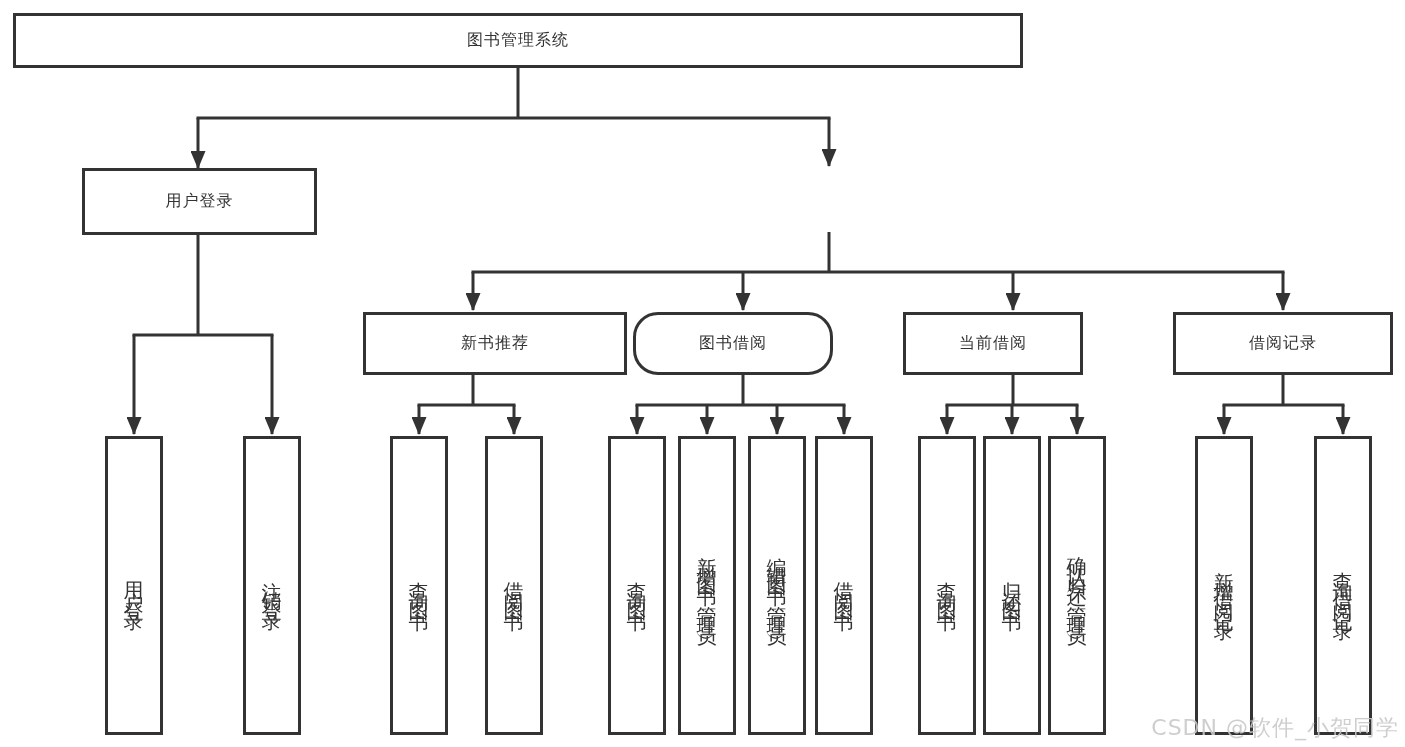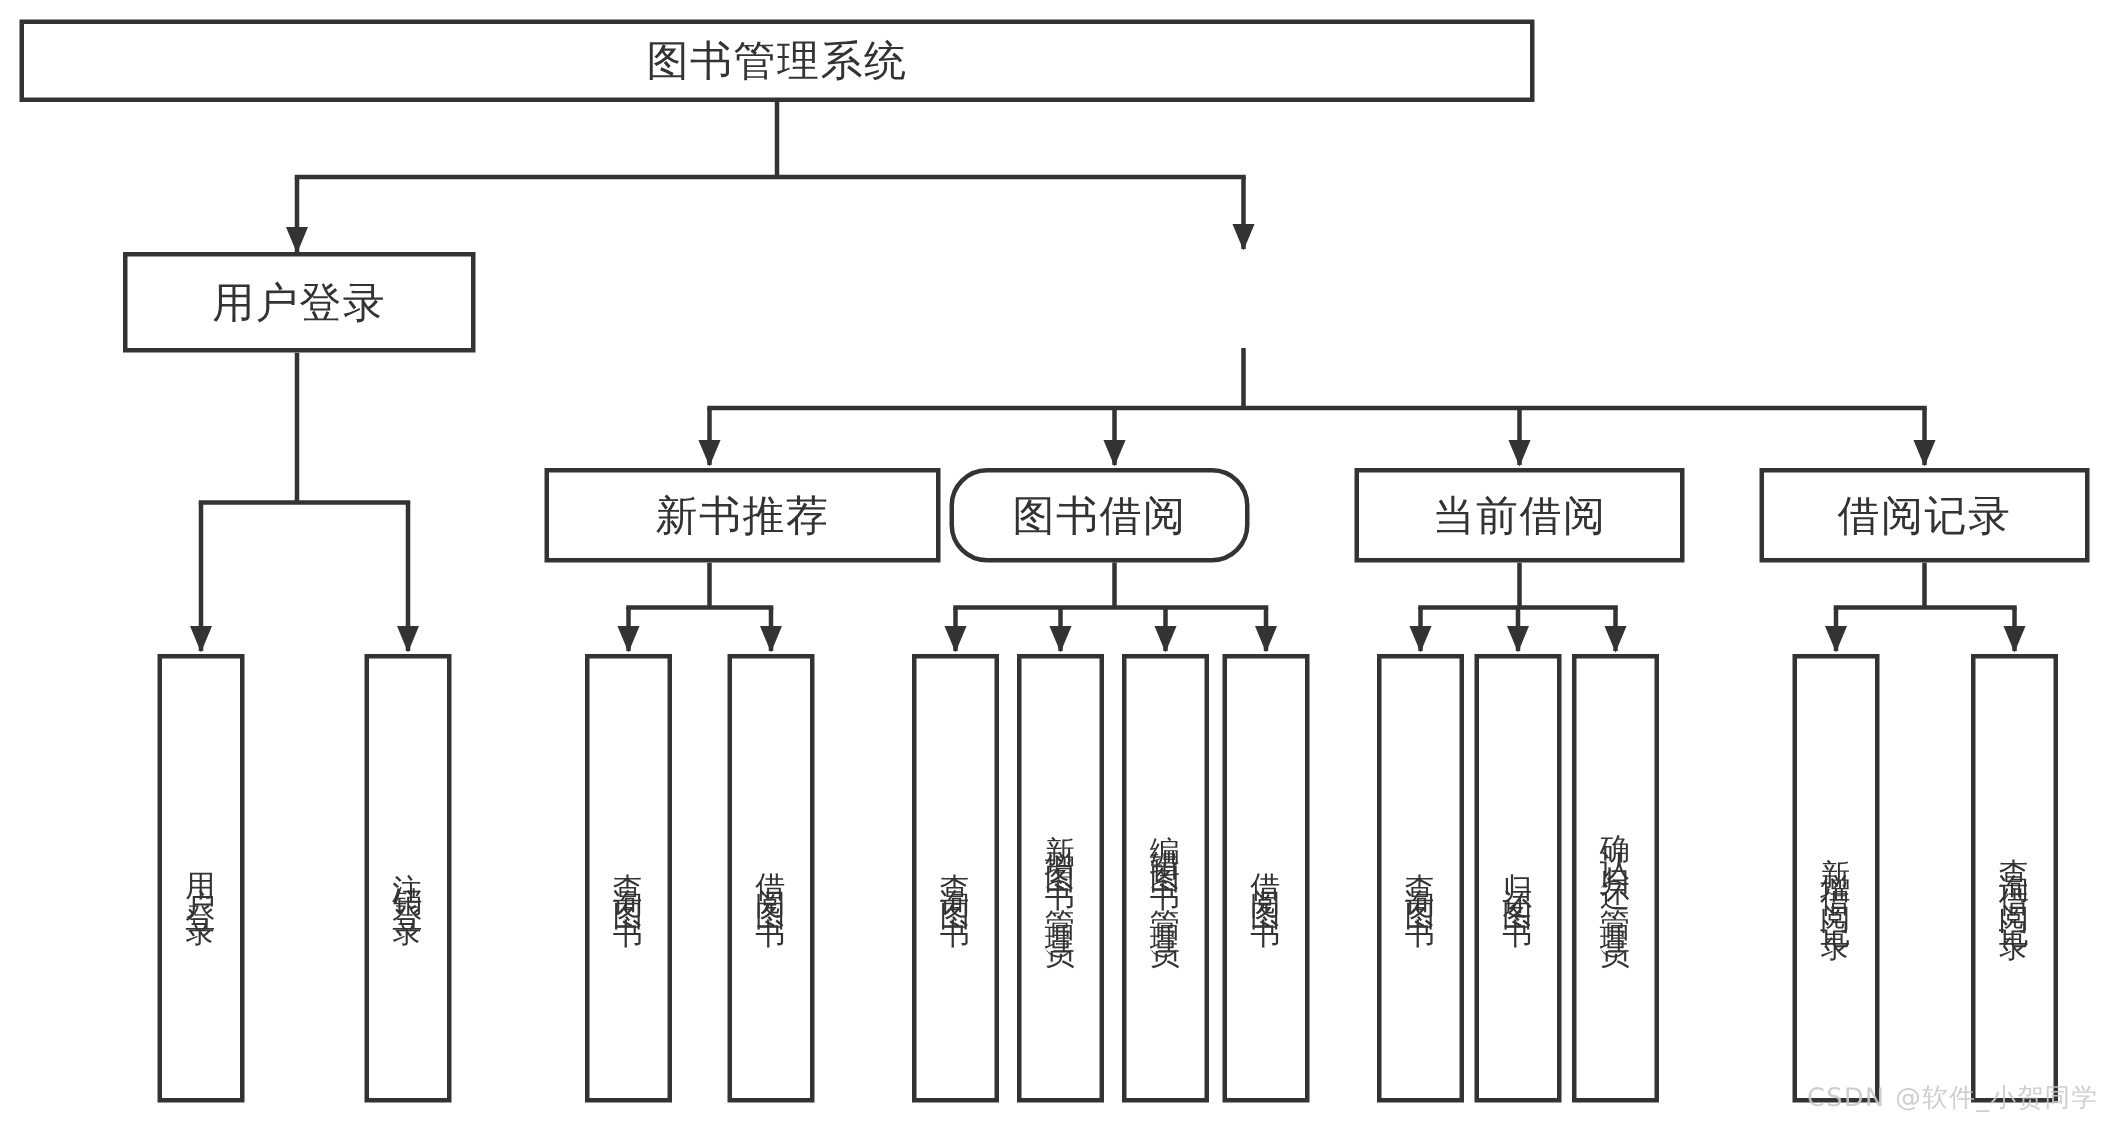--- a/index.html
+++ b/index.html
@@ -27,56 +27,56 @@
   .node {
     position: absolute;
     box-sizing: border-box;
     border: 3px solid var(--line, #333333);
     background: #ffffff;
     display: flex;
     align-items: center;
     justify-content: center;
     text-align: center;
   }
-  .node.h { font-size: 28px; letter-spacing: 1px; }
+  .node.h { font-size: 16px; letter-spacing: 1px; }
   .node.v span {
     writing-mode: vertical-rl;
     text-orientation: mixed;
     font-size: 20px;
     letter-spacing: 10px;
     line-height: 1;
     white-space: nowrap;
   }
   
   .n-root        { left: 13px;   top: 13px;  width: 1010px; height: 55px; }
   .n-user-login  { left: 82px;   top: 168px; width: 235px;  height: 67px; }
   .n-book-mgmt   { left: 712px;  top: 168px; width: 235px;  height: 64px; }
   .n-new-rec     { left: 363px;  top: 312px; width: 264px;  height: 63px; }
   .n-book-borrow { left: 633px;  top: 312px; width: 200px;  height: 63px; border-radius: 25px; }
-  .n-cur-borrow  { left: 903px;  top: 312px; width: 220px;  height: 63px; }
+  .n-cur-borrow  { left: 903px;  top: 312px; width: 180px;  height: 63px; }
   .n-records     { left: 1173px; top: 312px; width: 220px;  height: 63px; }
   .leaf { top: 436px; width: 58px; height: 299px; }
   .l-user-login  { left: 105px; }
   .l-logout      { left: 243px; }
   .l-nb-query    { left: 390px; }
   .l-nb-borrow   { left: 485px; }
   .l-bb-query    { left: 608px; }
   .l-bb-add      { left: 678px; }
   .l-bb-edit     { left: 748px; }
   .l-bb-borrow   { left: 815px; }
   .l-cb-query    { left: 918px; }
   .l-cb-return   { left: 983px; }
   .l-cb-confirm  { left: 1048px; }
   .l-br-add      { left: 1195px; }
   .l-br-query    { left: 1314px; }
   .watermark {
     position: absolute;
     right: 6px;
     bottom: 4px;
-    font-size: 17px;
+    font-size: 22px;
     color: var(--watermark, #c9c9c9);
     opacity: 0.9;
     letter-spacing: 1px;
     white-space: nowrap;
     pointer-events: none;
   }
 </style>
 </head>
 <body>
 

